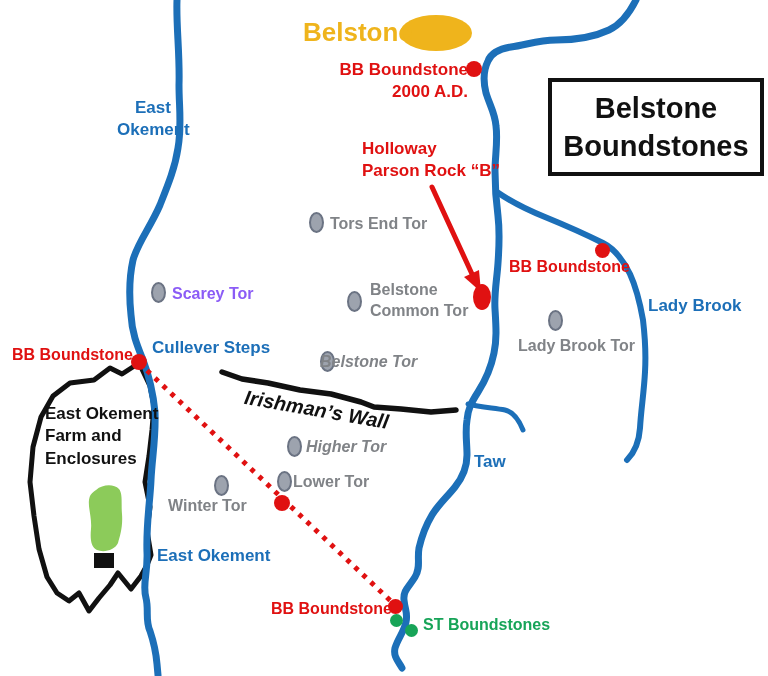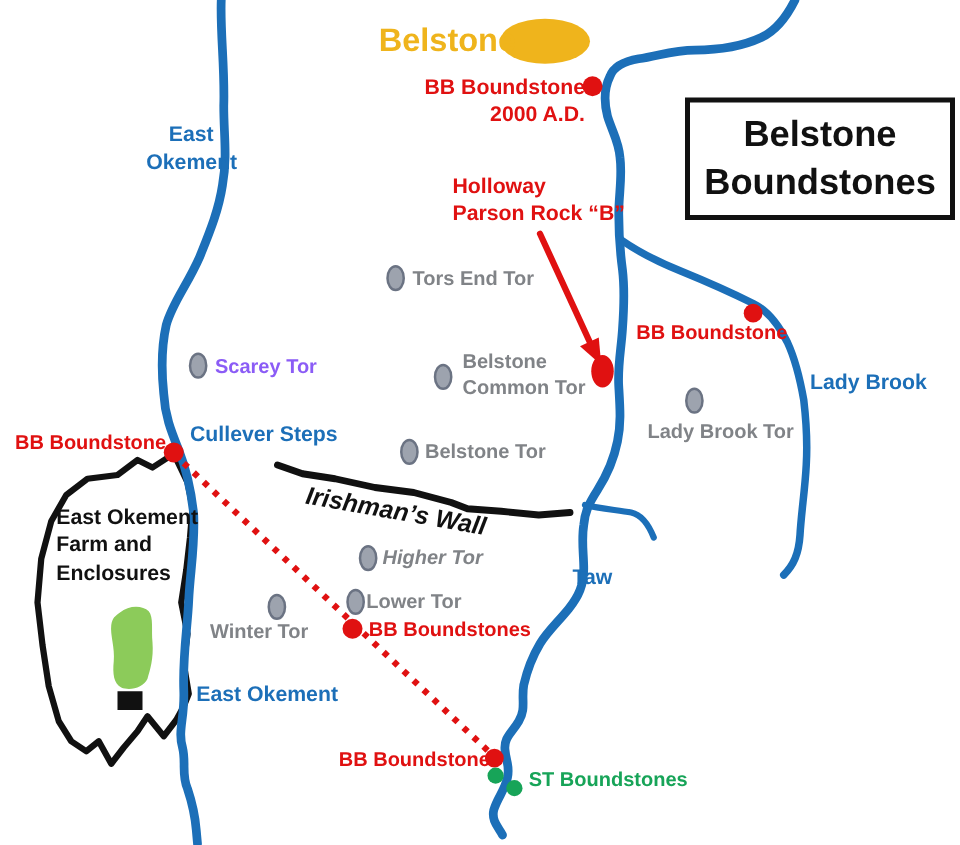--- a/index.html
+++ b/index.html
@@ -65,26 +65,25 @@
 Parson Rock “B”</div>
     <div class="map-label" style="left: 330px; top: 213px; color: rgb(128, 131, 135); font-size: 16px;">Tors End Tor</div>
     <div class="map-label" style="left: 509px; top: 256px; color: rgb(224, 17, 17); font-size: 16px;">BB Boundstone</div>
     <div class="map-label" style="left: 172px; top: 283px; color: #8b5cf6; font-size: 16px;">Scarey Tor</div>
     <div class="map-label" style="left: 370px; top: 279px; color: rgb(128, 131, 135); font-size: 16px;">Belstone
 Common Tor</div>
     <div class="map-label" style="left: 648px; top: 295px; color: rgb(28, 111, 184); font-size: 17px; text-align: center;">Lady Brook</div>
     <div class="map-label" style="left: 152px; top: 337px; color: rgb(28, 111, 184); font-size: 17px;">Cullever Steps</div>
     <div class="map-label" style="left: 518px; top: 335px; color: rgb(128, 131, 135); font-size: 16px;">Lady Brook Tor</div>
     <div class="map-label" style="left: 12px; top: 344px; color: rgb(224, 17, 17); font-size: 16px;">BB Boundstone</div>
-    <div class="map-label" style="left: 340px; top: 351px; color: rgb(128, 131, 135); font-size: 16px;">Belstone Tor</div>
+    <div class="map-label" style="left: 320px; top: 351px; color: rgb(128, 131, 135); font-size: 16px; font-style: italic;">Belstone Tor</div>
     <div class="map-label" style="left: 247px; top: 384px; color: rgb(17, 17, 17); font-size: 20px; transform: rotate(10deg); font-style: italic;">Irishman’s Wall</div>
     <div class="map-label" style="left: 45px; top: 403px; color: rgb(17, 17, 17); font-size: 17px;">East Okement
 Farm and
 Enclosures</div>
     <div class="map-label" style="left: 306px; top: 436px; color: rgb(128, 131, 135); font-size: 16px; font-style: italic;">Higher Tor</div>
-    <div class="map-label" style="left: 458px; top: 451px; color: rgb(28, 111, 184); font-size: 17px;">Taw</div>
+    <div class="map-label" style="left: 474px; top: 451px; color: rgb(28, 111, 184); font-size: 17px;">Taw</div>
     <div class="map-label" style="left: 293px; top: 471px; color: rgb(128, 131, 135); font-size: 16px;">Lower Tor</div>
     <div class="map-label" style="left: 168px; top: 495px; color: rgb(128, 131, 135); font-size: 16px;">Winter Tor</div>
-    <div class="map-label" style="left: 295px; top: 494px; color: rgb(224, 17, 17); font-size: 16px;">BB Boundstones</div>
     <div class="map-label" style="left: 157px; top: 545px; color: rgb(28, 111, 184); font-size: 17px;">East Okement</div>
     <div class="map-label" style="left: 271px; top: 598px; color: rgb(224, 17, 17); font-size: 16px;">BB Boundstone</div>
     <div class="map-label" style="left: 423px; top: 614px; color: rgb(23, 164, 88); font-size: 16px;">ST Boundstones</div>
   </div>
 
 </body></html>

